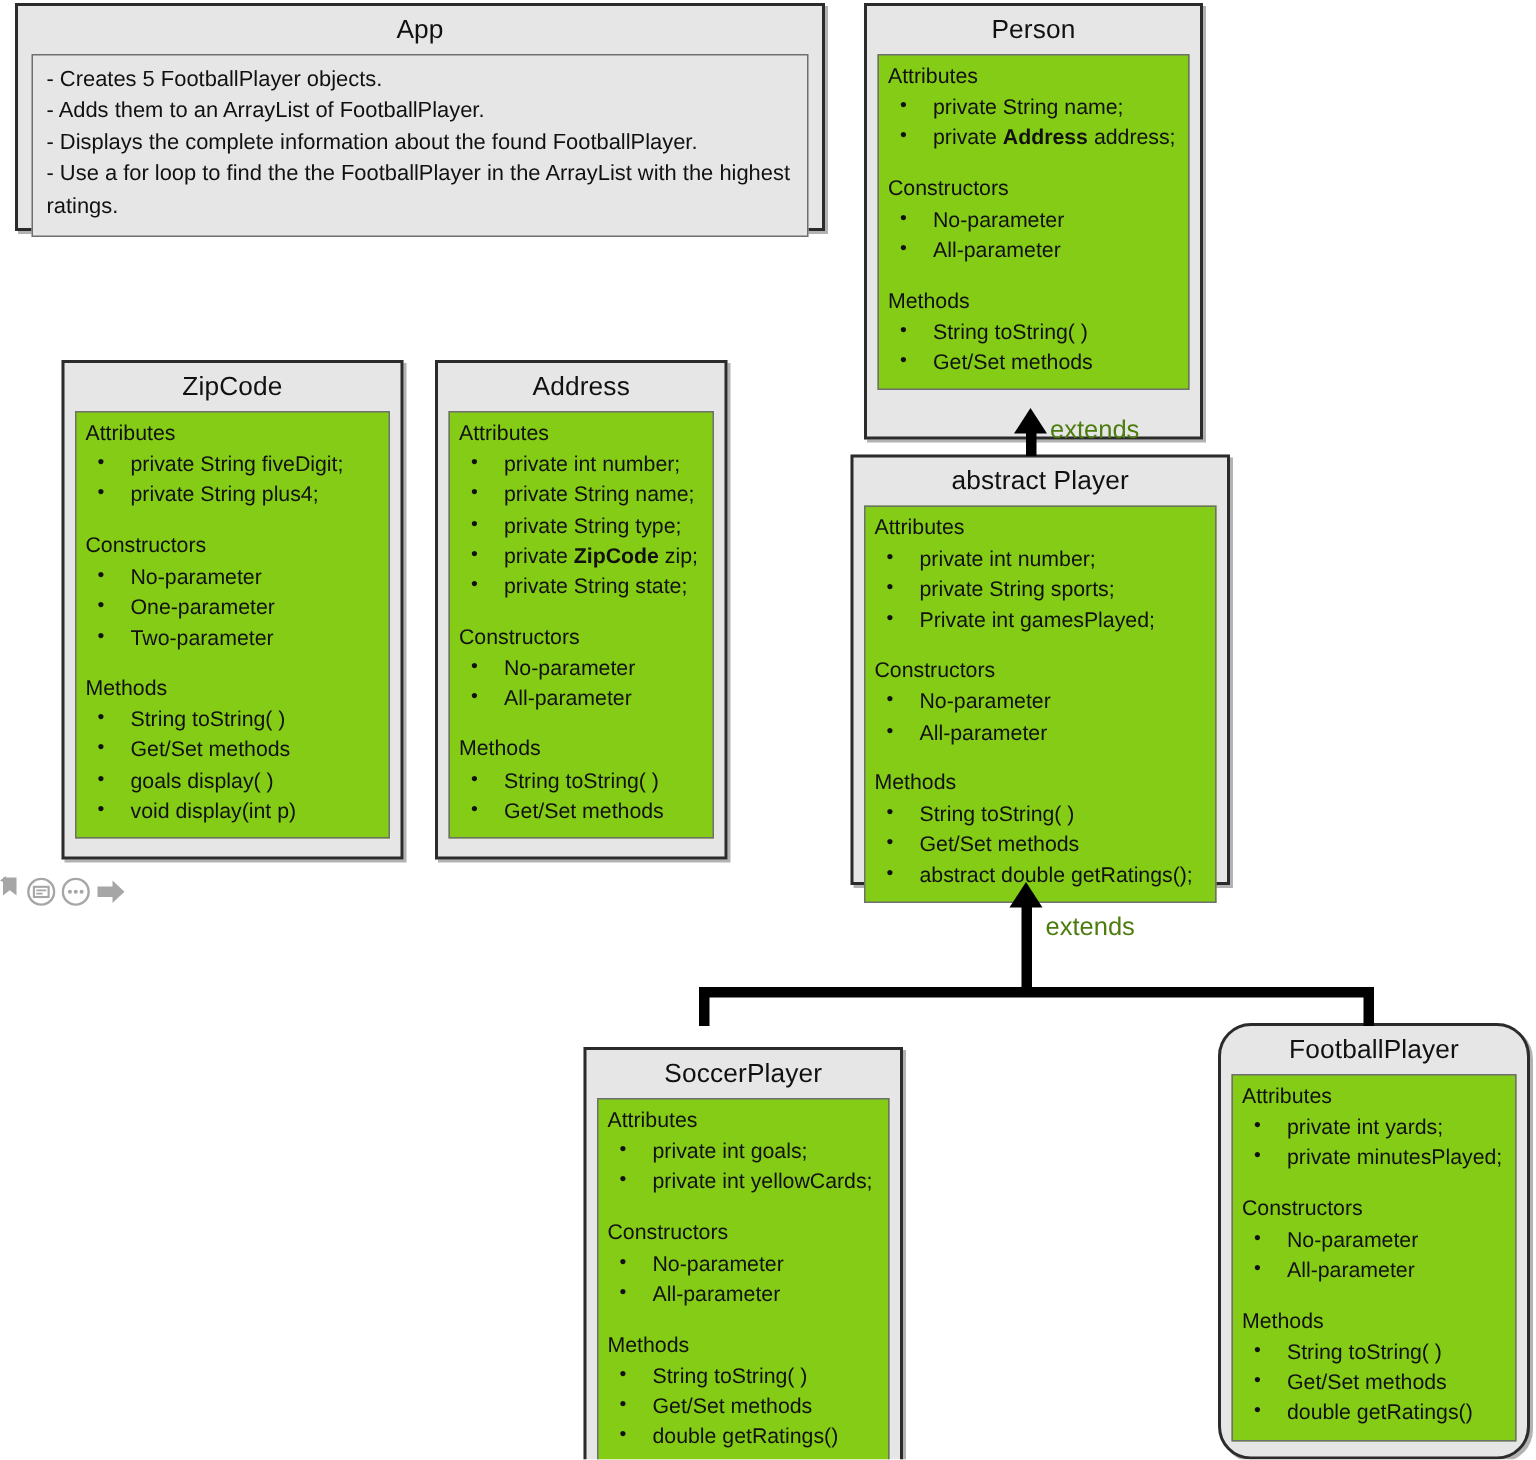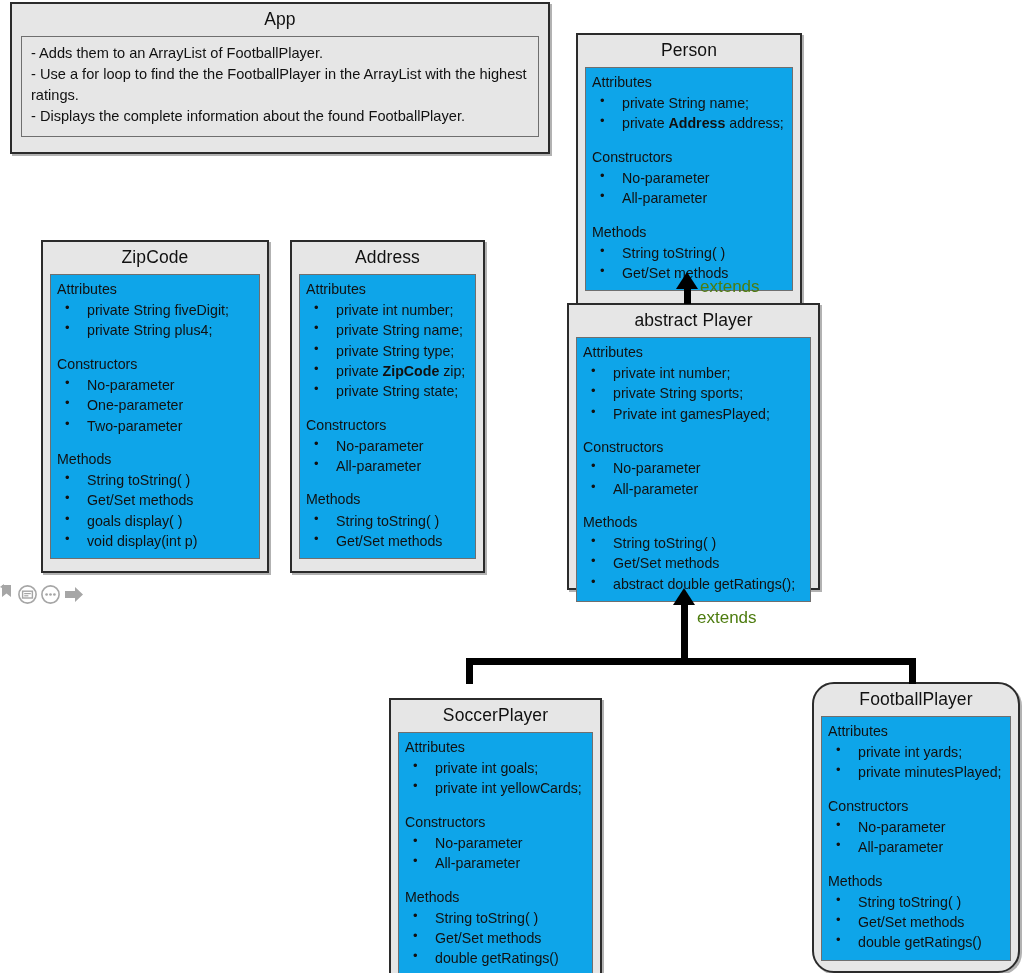--- a/index.html
+++ b/index.html
@@ -29,21 +29,21 @@
   }
   .uml-title {
     text-align: center;
     font-size: 17.5px;
     color: #111;
     padding: 5px 4px 6px 4px;
     letter-spacing: 0.1px;
   }
   .uml-body {
     border: 1px solid #6f6f6f;
-    background: #0ea5e9;
+    background: #84cc16;
     margin: 0 7px 7px 7px;
     padding: 4px 6px 7px 6px;
     box-sizing: border-box;
   }
   .sec-head {
     font-size: 14.2px;
     color: #111;
     margin: 0 0 1px 0;
     line-height: 1.42;
   }
@@ -113,27 +113,28 @@
   .mk { display: block; }
 </style>
 </head>
 <body>
 
 <div id="canvas">
 
   <div class="uml-box" style="left:10px; top:2px; width:540px; height:152px;">
     <div class="uml-title">App</div>
     <div class="app-body">
+      <div class="app-line">- Creates 5 FootballPlayer objects.</div>
       <div class="app-line">- Adds them to an ArrayList of FootballPlayer.</div>
+      <div class="app-line">- Displays the complete information about the found FootballPlayer.</div>
       <div class="app-line">- Use a for loop to find the the FootballPlayer in the ArrayList with the highest ratings.</div>
-      <div class="app-line">- Displays the complete information about the found FootballPlayer.</div>
-    </div>
-  </div>
-
-  <div class="uml-box" style="left:576px; top:2px; width:226px; height:291px;margin-top:31px;">
+    </div>
+  </div>
+
+  <div class="uml-box" style="left:576px; top:2px; width:226px; height:291px;">
     <div class="uml-title">Person</div>
     <div class="uml-body">
       <div class="sec-head">Attributes</div>
       <ul class="items">
         <li>private String name;</li>
         <li><span>private </span><span class="bold">Address</span><span> address;</span></li>
       </ul>
       <div class="gap"></div>
       <div class="sec-head">Constructors</div>
       <ul class="items">

